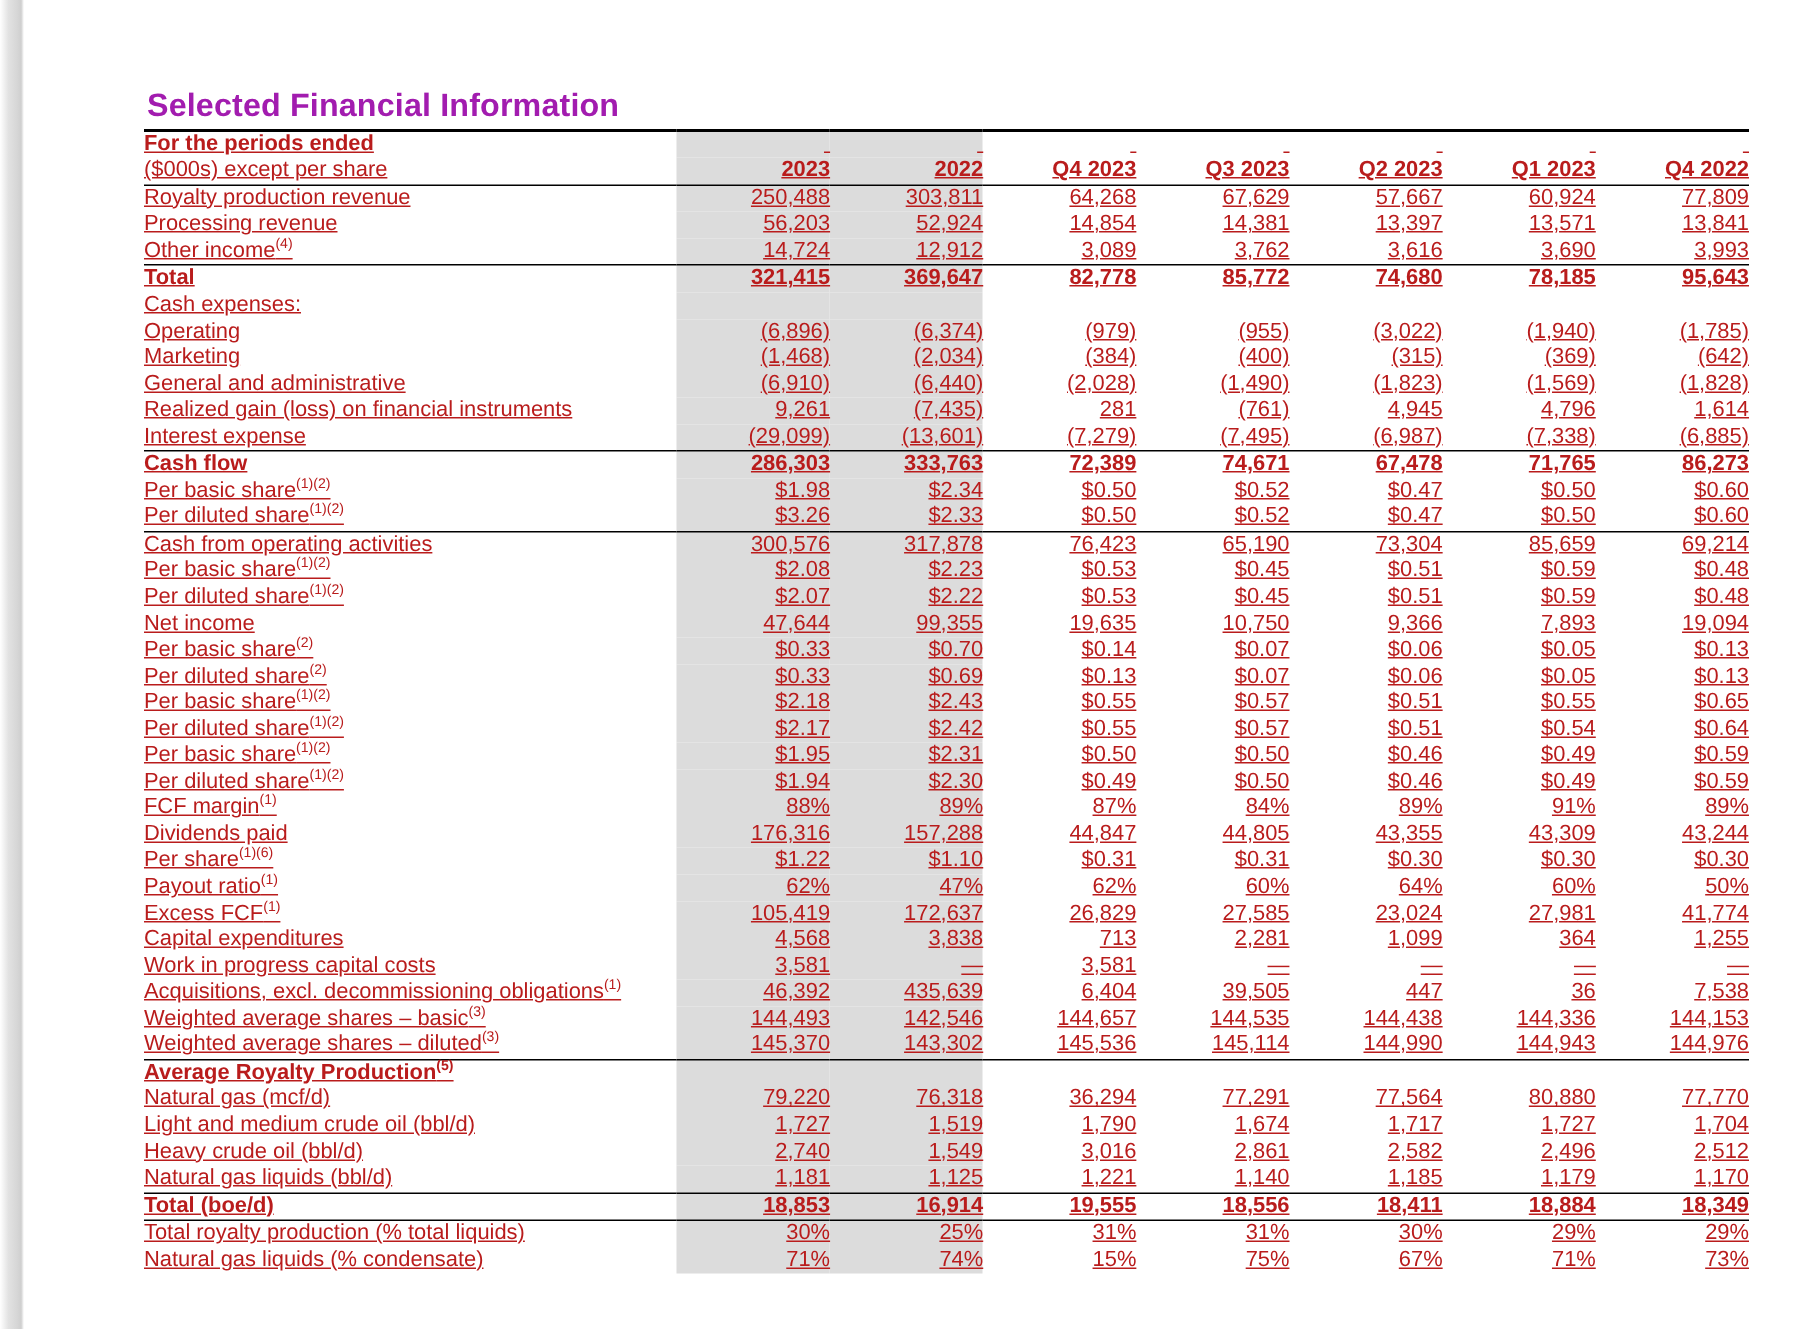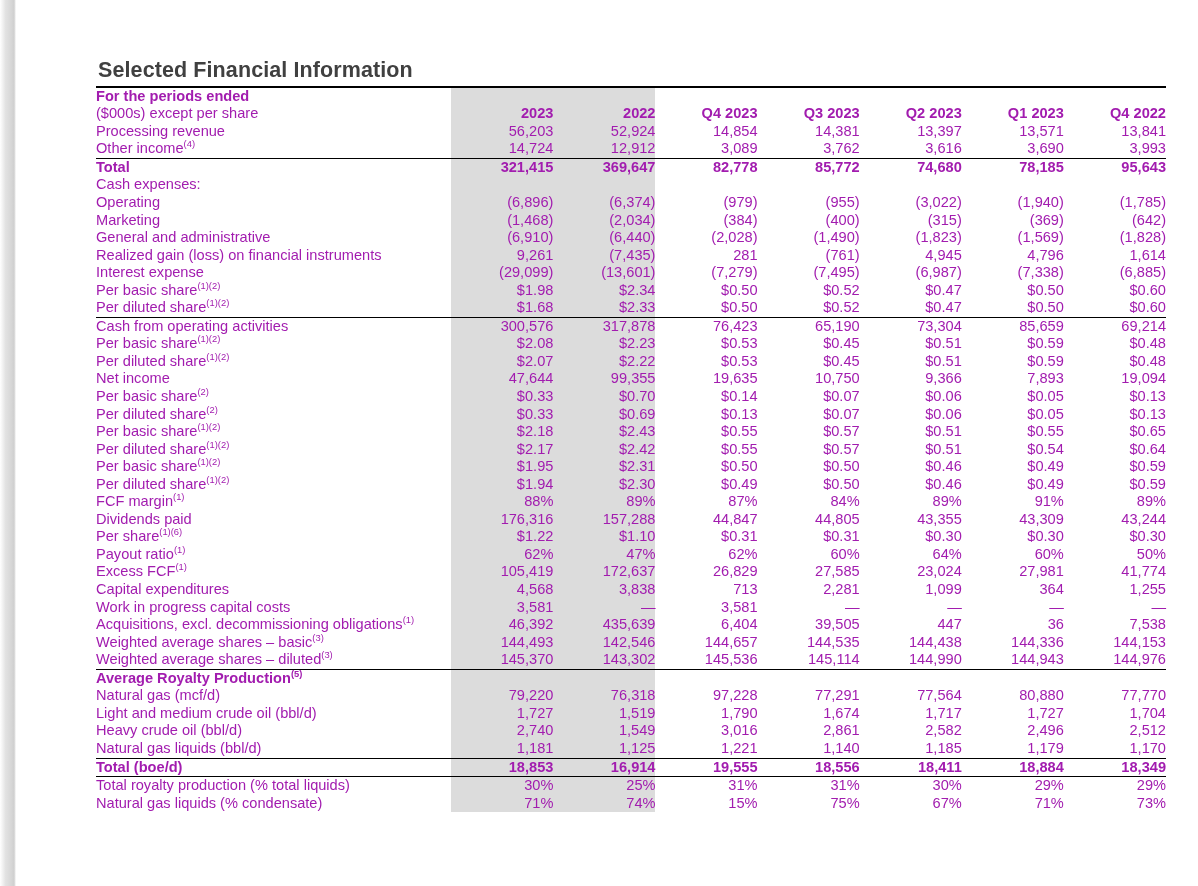--- a/index.html
+++ b/index.html
@@ -32,30 +32,31 @@
   #doc {
     position: absolute;
     left: 96px;
     top: 58px;
     width: 1070px;
   }
   #doc-title {
     font-size: 21.5px;
     font-weight: bold;
     letter-spacing: 0.1px;
-    color: #404040;
+    color: #a21caf;
     margin: 0 0 3px 2px;
     line-height: 1.15;
   }
   table.fin {
     border-collapse: collapse;
     width: 1070px;
     font-size: 14.6px;
-    color: #a21caf;
+    color: #b91c1c;
     table-layout: fixed;
+    text-decoration: underline;
   }
   table.fin td {
     padding: 0;
     vertical-align: bottom;
     line-height: 17.55px;
     height: 17.55px;
     white-space: nowrap;
   }
   col.c-label { width: 348px; }
   col.c-num   { width: 100px; }
@@ -125,20 +126,30 @@
             <td class="num b shade">2023</td>
             <td class="num b shade">2022</td>
             <td class="num b">Q4 2023</td>
             <td class="num b">Q3 2023</td>
             <td class="num b">Q2 2023</td>
             <td class="num b">Q1 2023</td>
             <td class="num b">Q4 2022</td>
           </tr>
         </tbody>
       <tbody id="tbody">
+          <tr class="rule-top">
+            <td class="label i1"><span>Royalty production revenue</span></td>
+            <td class="num shade">250,488</td>
+            <td class="num shade">303,811</td>
+            <td class="num">64,268</td>
+            <td class="num">67,629</td>
+            <td class="num">57,667</td>
+            <td class="num">60,924</td>
+            <td class="num">77,809</td>
+          </tr>
           <tr class="">
             <td class="label i1"><span>Processing revenue</span></td>
             <td class="num shade">56,203</td>
             <td class="num shade">52,924</td>
             <td class="num">14,854</td>
             <td class="num">14,381</td>
             <td class="num">13,397</td>
             <td class="num">13,571</td>
             <td class="num">13,841</td>
           </tr>
@@ -215,33 +226,43 @@
           <tr class="">
             <td class="label i1"><span>Interest expense</span></td>
             <td class="num shade">(29,099)</td>
             <td class="num shade">(13,601)</td>
             <td class="num">(7,279)</td>
             <td class="num">(7,495)</td>
             <td class="num">(6,987)</td>
             <td class="num">(7,338)</td>
             <td class="num">(6,885)</td>
           </tr>
+          <tr class="rule-top">
+            <td class="label i0 b"><span>Cash flow</span></td>
+            <td class="num b shade">286,303</td>
+            <td class="num b shade">333,763</td>
+            <td class="num b">72,389</td>
+            <td class="num b">74,671</td>
+            <td class="num b">67,478</td>
+            <td class="num b">71,765</td>
+            <td class="num b">86,273</td>
+          </tr>
           <tr class="">
             <td class="label i1"><span>Per basic share</span><sup>(1)(2)</sup></td>
             <td class="num shade">$1.98</td>
             <td class="num shade">$2.34</td>
             <td class="num">$0.50</td>
             <td class="num">$0.52</td>
             <td class="num">$0.47</td>
             <td class="num">$0.50</td>
             <td class="num">$0.60</td>
           </tr>
           <tr class="">
             <td class="label i1"><span>Per diluted share</span><sup>(1)(2)</sup></td>
-            <td class="num shade">$1.68</td>
+            <td class="num shade">$3.26</td>
             <td class="num shade">$2.33</td>
             <td class="num">$0.50</td>
             <td class="num">$0.52</td>
             <td class="num">$0.47</td>
             <td class="num">$0.50</td>
             <td class="num">$0.60</td>
           </tr>
           <tr class="rule-top">
             <td class="label i0"><span>Cash from operating activities</span></td>
             <td class="num shade">300,576</td>
@@ -449,21 +470,21 @@
             <td class="num b"></td>
             <td class="num b"></td>
             <td class="num b"></td>
             <td class="num b"></td>
             <td class="num b"></td>
           </tr>
           <tr class="">
             <td class="label i1"><span>Natural gas (mcf/d)</span></td>
             <td class="num shade">79,220</td>
             <td class="num shade">76,318</td>
-            <td class="num">97,228</td>
+            <td class="num">36,294</td>
             <td class="num">77,291</td>
             <td class="num">77,564</td>
             <td class="num">80,880</td>
             <td class="num">77,770</td>
           </tr>
           <tr class="">
             <td class="label i1"><span>Light and medium crude oil (bbl/d)</span></td>
             <td class="num shade">1,727</td>
             <td class="num shade">1,519</td>
             <td class="num">1,790</td>

